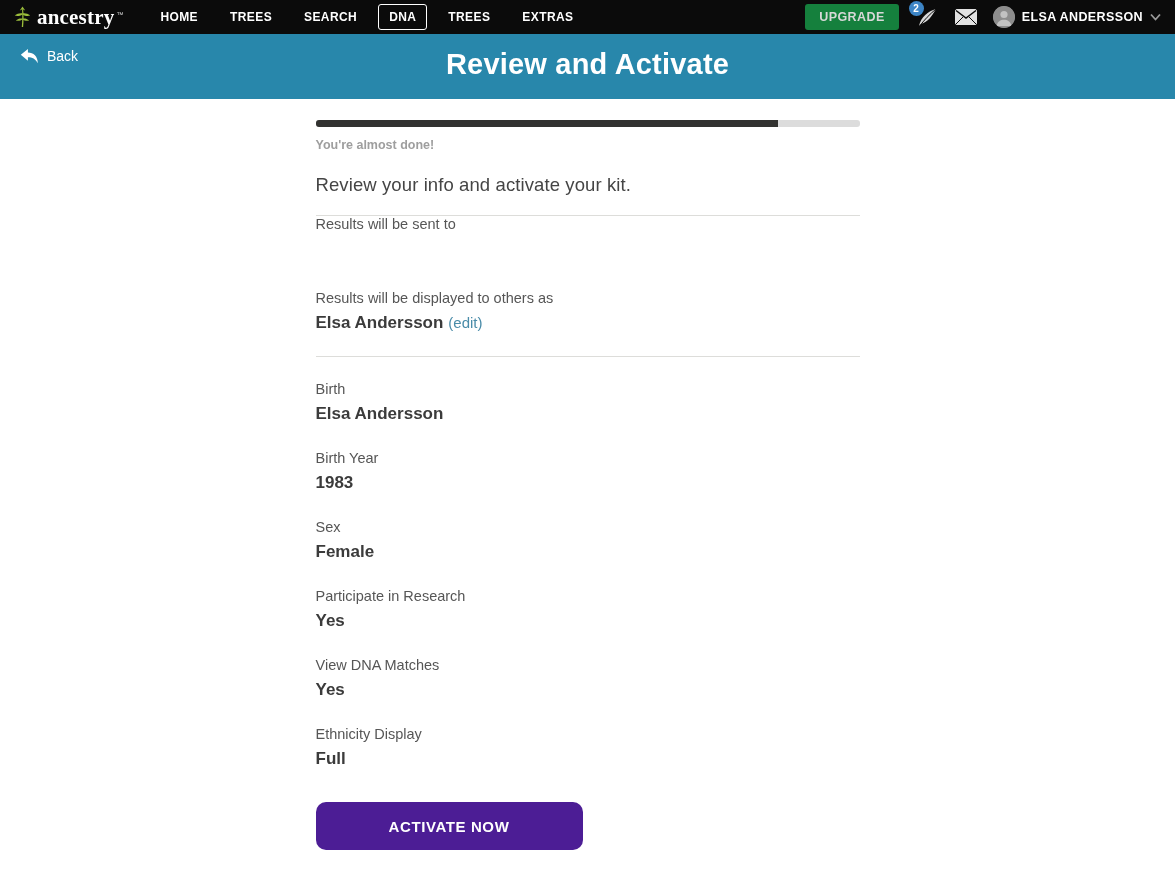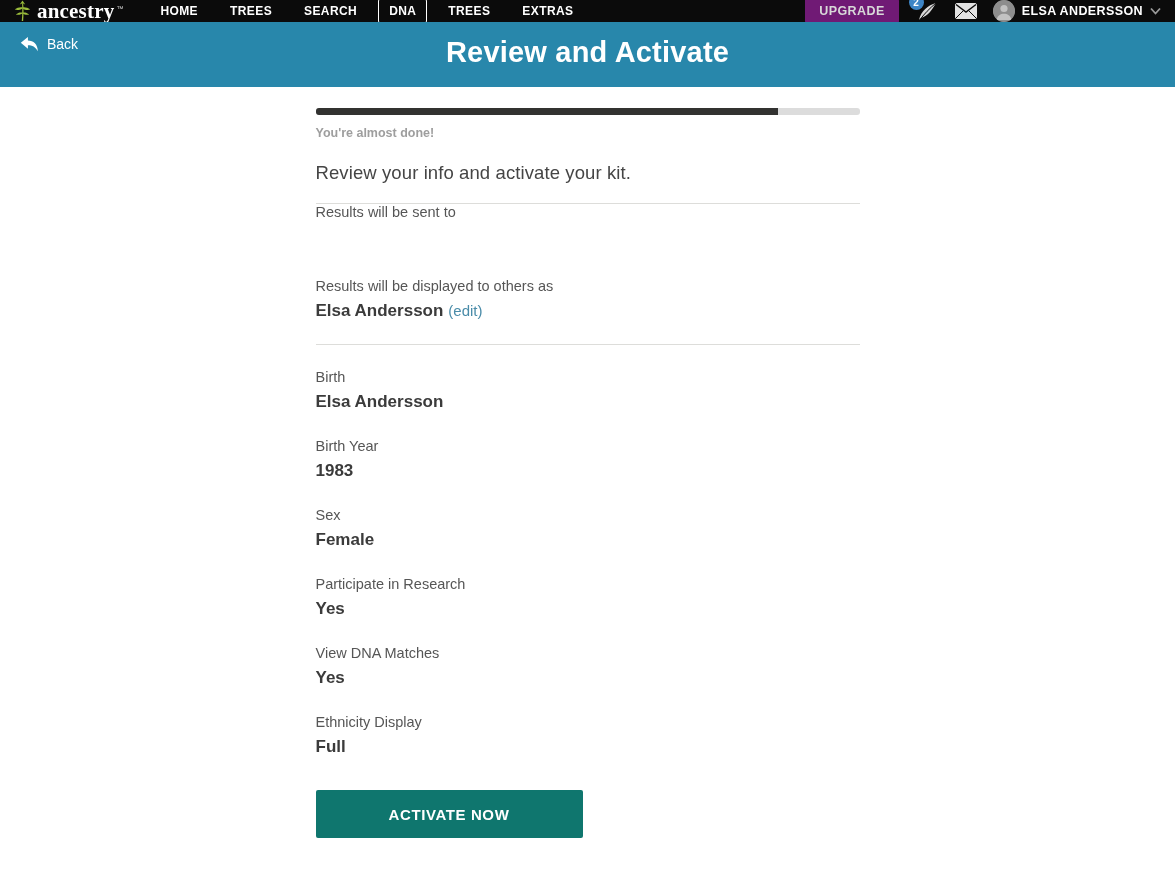--- a/index.html
+++ b/index.html
@@ -5,21 +5,21 @@
   * { margin: 0; padding: 0; box-sizing: border-box; }
   html, body { width: 1175px; height: 872px; overflow: hidden; }
   body {
     font-family: "Liberation Sans", sans-serif;
     background: #ffffff;
     color: #3b3b3b;
   }
 
   
   .topnav {
-    height: 22px;
+    height: 34px;
     background: #0b0b0b;
     display: flex;
     align-items: center;
     padding: 0 14px 0 10px;
   }
   .brand {
     display: flex;
     align-items: baseline;
     gap: 2px;
     cursor: pointer;
@@ -47,21 +47,21 @@
     border-radius: 3px;
   }
   .nav-item.active { border-color: #ffffff; }
   .nav-right {
     margin-left: auto;
     display: flex;
     align-items: center;
     gap: 16px;
   }
   .upgrade-btn {
-    background: #701a75;
+    background: #15803d;
     color: #d8d8d8;
     border: none;
     border-radius: 3px;
     font-family: "Liberation Sans", sans-serif;
     font-size: 12.5px;
     font-weight: 700;
     letter-spacing: 0.4px;
     padding: 6px 14px;
     cursor: pointer;
   }
@@ -184,23 +184,23 @@
     margin-left: 5px;
   }
   .field { margin-top: 24px; }
   .field + .field { margin-top: 26px; }
 
   .activate-btn {
     display: block;
     margin-top: 33px;
     width: 267px;
     height: 48px;
-    background: #0f766e;
+    background: #4c1d95;
     border: none;
-    border-radius: 2px;
+    border-radius: 10px;
     color: #ffffff;
     font-family: "Liberation Sans", sans-serif;
     font-size: 15px;
     font-weight: 700;
     letter-spacing: 0.6px;
     cursor: pointer;
   }
 </style>
 </head>
 <body>

